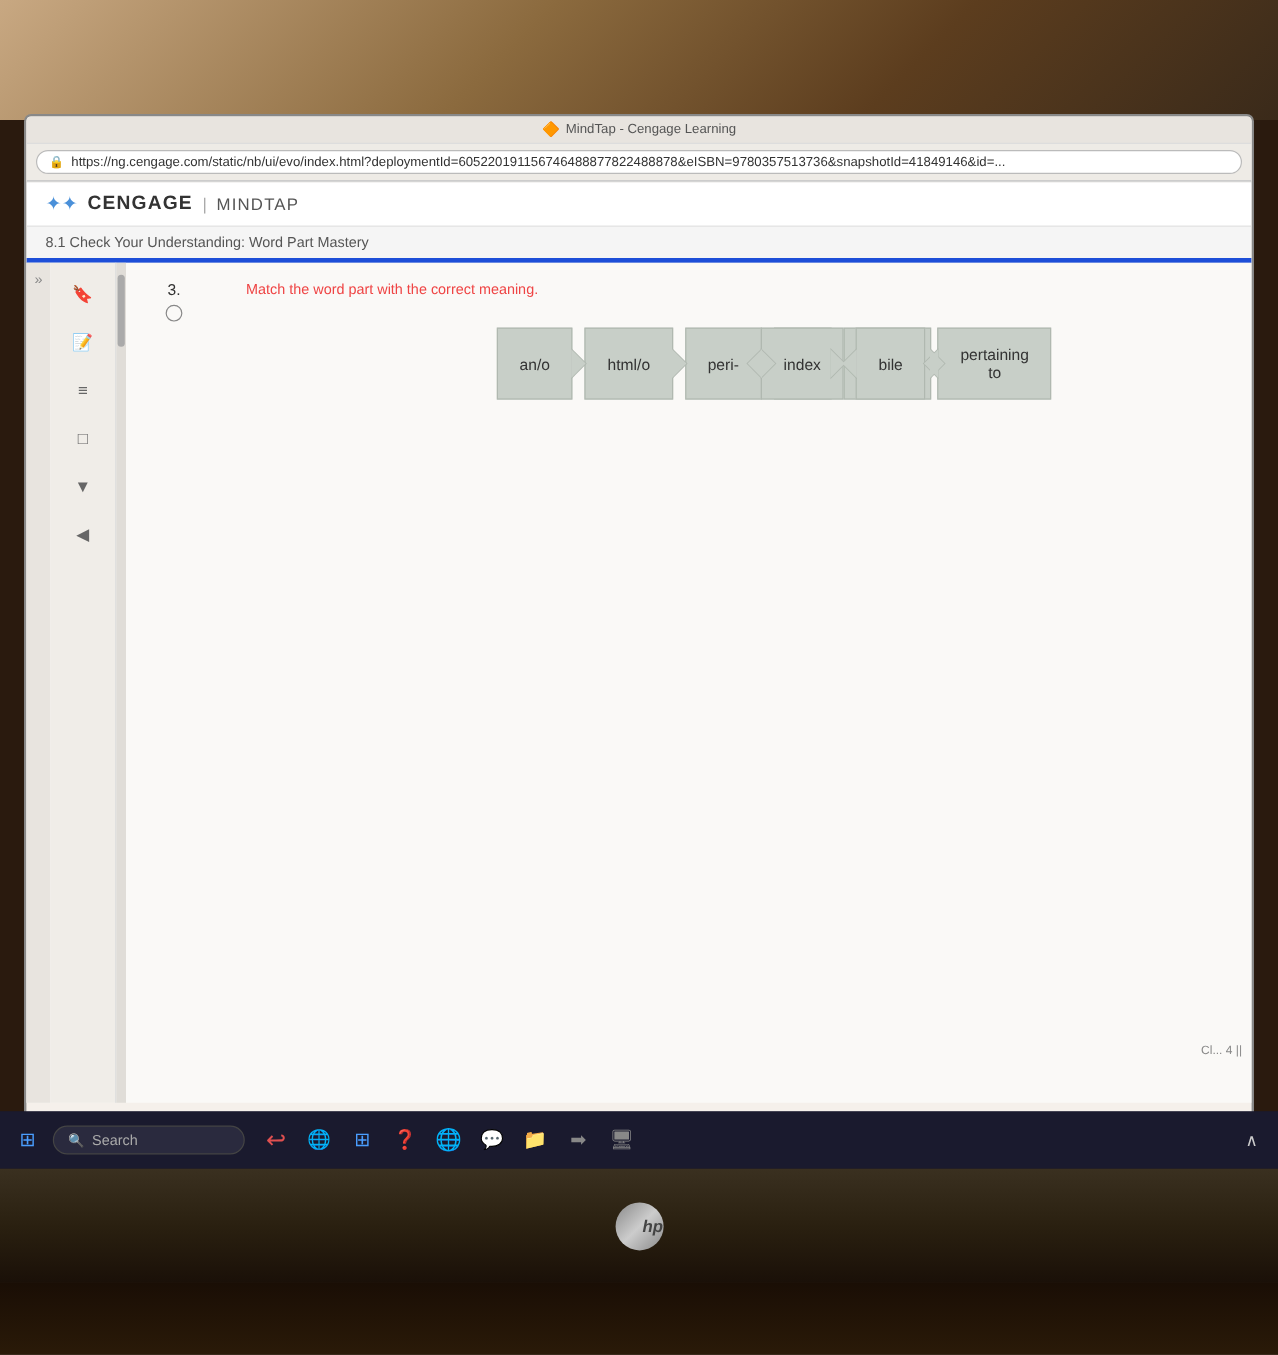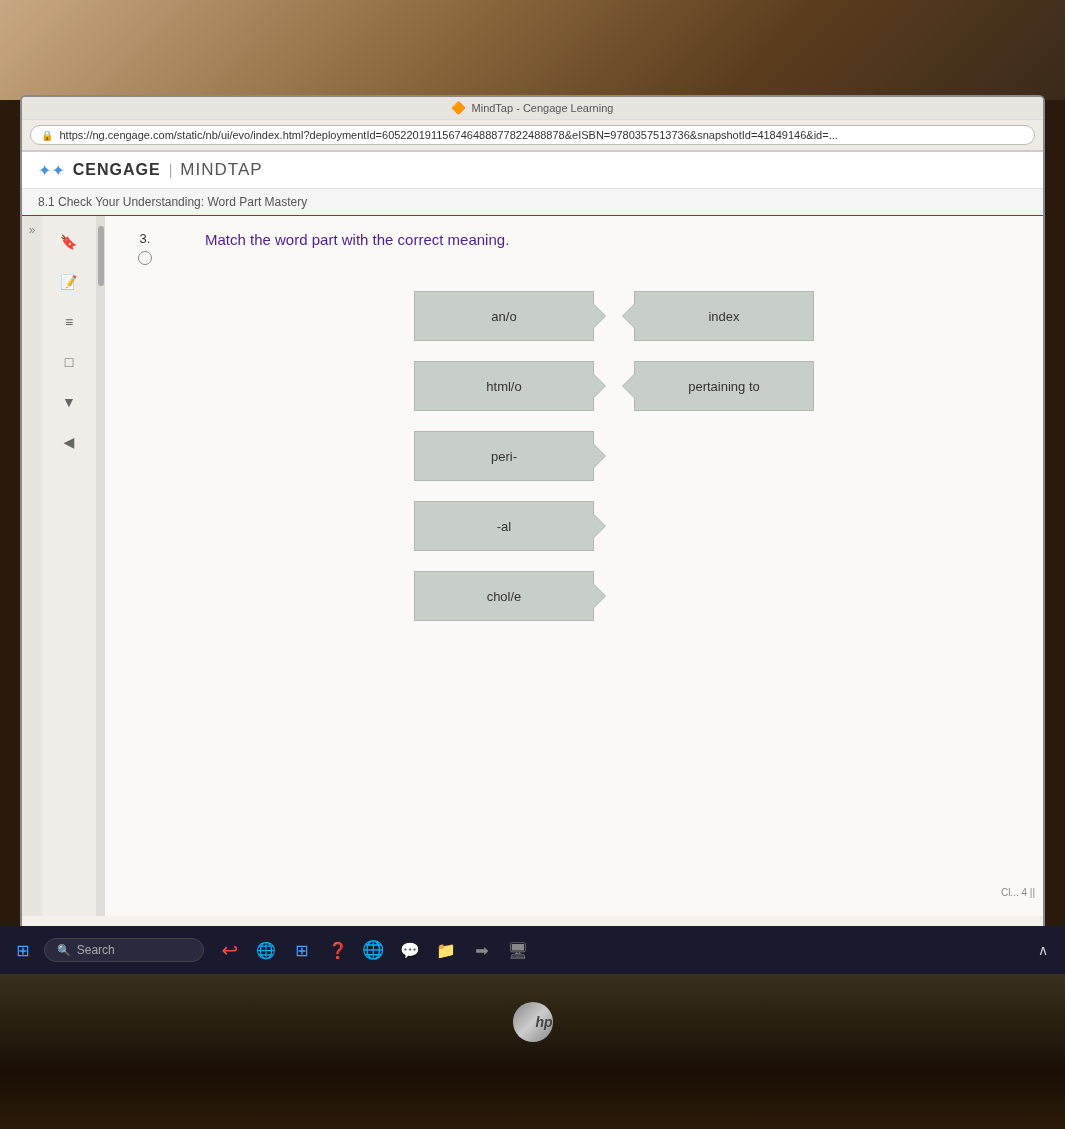--- a/index.html
+++ b/index.html
@@ -105,32 +105,32 @@
       color: #333;
       letter-spacing: 1px;
     }
 
     .divider-pipe {
       color: #aaa;
       font-size: 14px;
     }
 
     .mindtap-label {
-      font-size: 17px;
+      font-size: 14px;
       color: #555;
       letter-spacing: 1px;
     }
 
     
     .breadcrumb-bar {
       background: #f5f5f5;
       padding: 6px 16px;
       font-size: 12px;
       color: #555;
-      border-bottom: 1px solid #1d4ed8;
+      border-bottom: 4px solid #1d4ed8;
     }
 
     
     .main-content {
       display: flex;
       height: calc(100% - 130px);
       background: #faf9f7;
     }
 
     
@@ -186,37 +186,37 @@
       border: 1.5px solid #888;
       background: transparent;
     }
 
     .question-content {
       flex: 1;
       padding: 15px 20px;
     }
 
     .instruction-text {
-      font-size: 15px;
-      color: #4c1d95;
-      margin-bottom: 43px;
+      font-size: 12px;
+      color: #ef4444;
+      margin-bottom: 25px;
     }
 
     
     .matching-container {
       display: flex;
       justify-content: center;
       gap: 40px;
       padding: 0 20px;
     }
 
     .matching-column {
       display: flex;
-      flex-direction: column;
-      gap: 20px;
+      flex-direction: row;
+      gap: 10px;
       width: 180px;
     }
 
     .match-item {
       background: #c8cfc8;
       border: 1px solid #b0b8b0;
       padding: 14px 18px;
       text-align: center;
       font-size: 13px;
       color: #333;
@@ -395,21 +395,21 @@
       bottom: 0;
       left: 0;
       right: 0;
       height: 60px;
       background: linear-gradient(180deg, #1a0e05 0%, #2a1a08 100%);
     }
 
     .scroll-indicator {
       position: absolute;
       right: 8px;
-      bottom: 29px;
+      bottom: 46px;
       font-size: 10px;
       color: #888;
       text-align: right;
     }
 
     
     .scrollbar-col {
       width: 8px;
       background: #e0ddd8;
       position: relative;
@@ -519,20 +519,23 @@
             <div class="match-item left-item">
               <span>chol/e</span>
             </div>
           </div>
 
           <div class="matching-column">
             <div class="match-item right-item">
               <span>index</span>
             </div>
             <div class="match-item right-item">
+              <span>bile</span>
+            </div>
+            <div class="match-item right-item">
               <span>pertaining to</span>
             </div>
           </div>
         </div>
       </div>
 
       <div class="scroll-indicator">
         <span>Cl... 4 ||</span>
       </div>
     </div>

